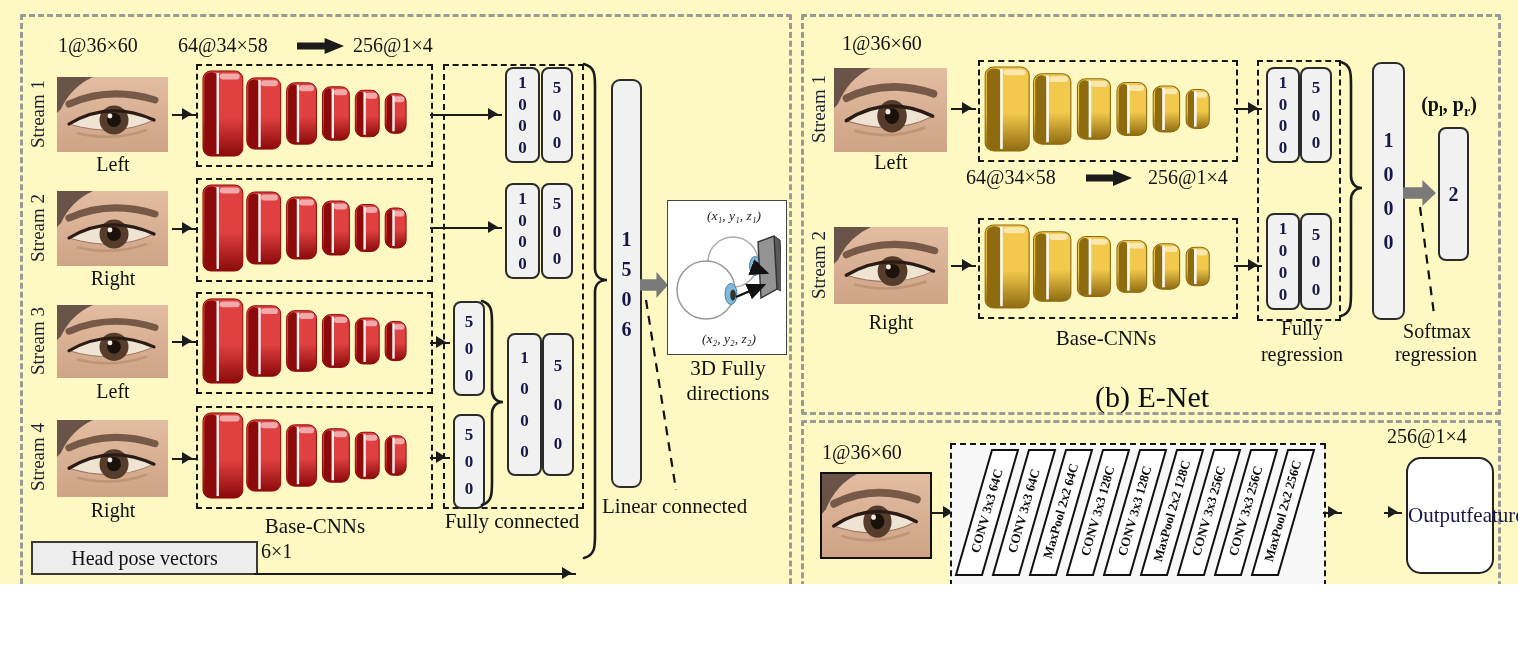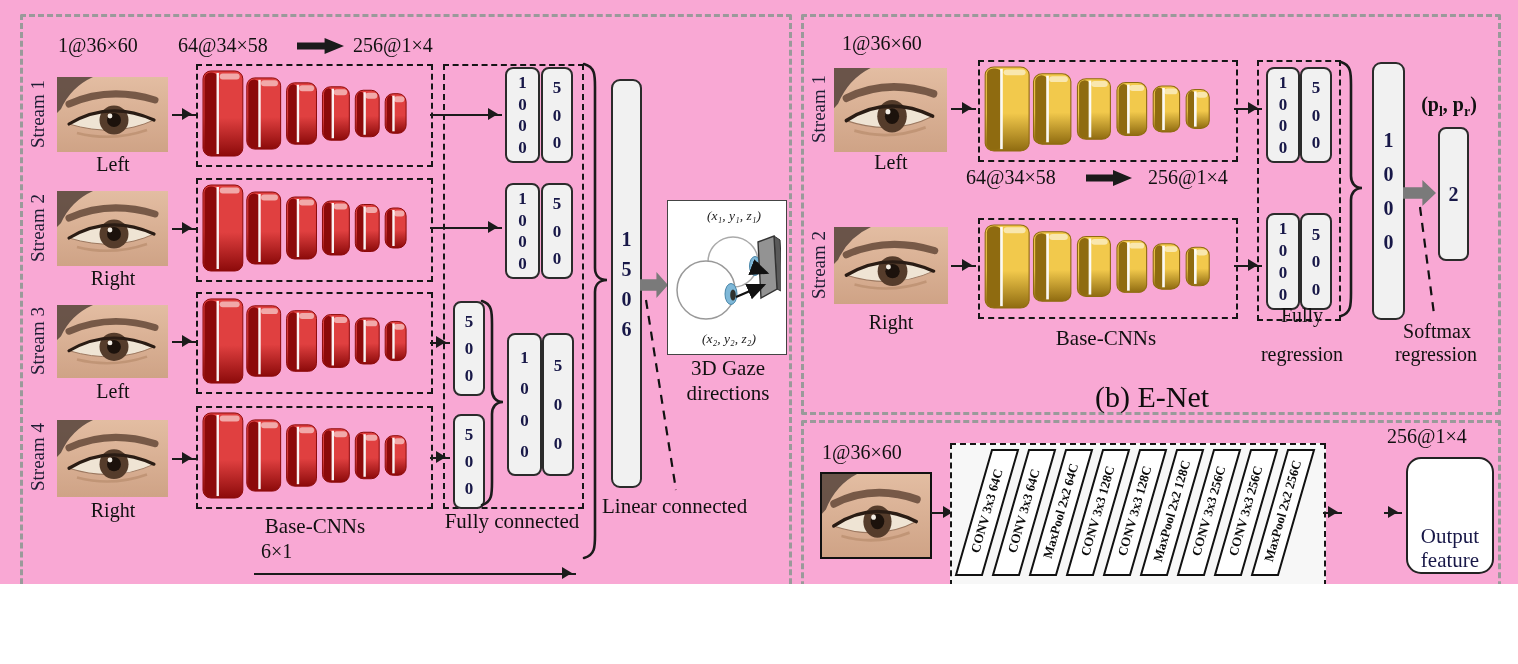--- a/index.html
+++ b/index.html
@@ -1,16 +1,16 @@
 <!DOCTYPE html>
 <html><head>
 <meta charset="utf-8">
 <style>
   html,body{margin:0;padding:0;background:#fff;}
-  #root{position:relative;width:1518px;height:584px;background:#f9a8d4;overflow:hidden;
+  #root{position:relative;width:1518px;height:584px;background:#fef9c3;overflow:hidden;
         font-family:"Liberation Serif","DejaVu Serif",serif;color:#111;}
   .abs{position:absolute;}
   .panel{position:absolute;border:3px dashed #9a9a9a;border-radius:2px;background:transparent;}
   .dashbox{position:absolute;border:2px dashed #161616;}
   .txt{position:absolute;white-space:nowrap;}
   .ctr{transform:translateX(-50%);}
   .vlabel{position:absolute;white-space:nowrap;transform:translate(-50%,-50%) rotate(-90deg);
           font-size:19px;color:#1d1d33;}
   .numbox{position:absolute;background:#f1f1f1;border:2px solid #2b2b2b;border-radius:8px;
           color:#181848;font-weight:bold;}
@@ -376,25 +376,29 @@
   <ellipse cx="86" cy="39" rx="2.6" ry="5" fill="#30332f"></ellipse>
   <circle cx="35" cy="62" r="29" fill="#fff" stroke="#999" stroke-width="1.5"></circle>
   <ellipse cx="60" cy="66" rx="6" ry="10.5" fill="#7fb8d8" stroke="#4a86a8"></ellipse>
   <ellipse cx="62" cy="67" rx="2.8" ry="5.5" fill="#30332f"></ellipse>
   <polygon points="103,8 109,12 112,64 106,61" fill="#5a5a5a" stroke="#333" stroke-width="1"></polygon>
   <polygon points="87,14 103,8 106,61 90,70" fill="#939393" stroke="#333" stroke-width="1.4"></polygon>
   <line x1="88" y1="42" x2="96" y2="45" stroke="#111" stroke-width="2.4" marker-end="url(#ah)"></line>
   <line x1="65" y1="69" x2="93" y2="57" stroke="#111" stroke-width="2.4" marker-end="url(#ah)"></line>
 </svg></div>
   <span class="txt ctr small-math" style="left:729px;top:331px">(x₂, y₂, z₂)</span>
-  <span class="txt ctr lbl21" style="left:728px;top:356px">3D Gaze</span>
+  <span class="txt ctr lbl21" style="left:728px;top:356px">3D Fully</span>
   <span class="txt ctr lbl21" style="left:728px;top:381px">directions</span>
 
   <span class="txt lbl21" style="left:602px;top:494px">Linear connected</span>
 
+  <div class="abs" style="left:31px;top:541px;width:223px;height:30px;background:#ededed;border:2px solid #3a3a3a;
+       display:flex;align-items:center;justify-content:center">
+    <span class="lbl20">Head pose vectors</span>
+  </div>
   <span class="txt lbl20" style="left:261px;top:540px">6×1</span>
   <div class="harrow" style="left:254px;top:573px;width:322px"></div>
 
 
   <span class="txt lbl20" style="left:842px;top:32px">1@36×60</span>
 
   <span class="vlabel" style="left:819px;top:109px">Stream 1</span>
   <span class="vlabel" style="left:819px;top:265px">Stream 2</span>
 
   <div class="eye" style="left:834px;top:68px;width:113px;height:84px"><svg viewBox="0 0 111 75" width="100%" height="100%" preserveAspectRatio="none">
@@ -542,21 +546,21 @@
       </div>
     </div>
   <div class="numbox" style="left:1300px;top:213px;width:28px;height:93px">
       <div class="vdigits">
         <span>5</span>
         <span>0</span>
         <span>0</span>
       </div>
     </div>
 
-  <span class="txt ctr lbl20" style="left:1302px;top:304px">Fully</span>
+  <span class="txt ctr lbl20" style="left:1302px;top:317px">Fully</span>
   <span class="txt ctr lbl20" style="left:1302px;top:343px">regression</span>
 
   <div class="brace" style="left:1338px;top:60px;width:26px;height:258px"><svg width="26" height="258">
         <path d="M3,2 C 13,5 13,13 13,25 L 13,116 C 13,123 17,128 24,128
              C 17,128 13,133 13,140 L 13,233 C 13,245 13,253 3,256" fill="none" stroke="#1b1b1b" stroke-width="2.6" stroke-linecap="round"></path>
       </svg></div>
   <div class="numbox" style="left:1372px;top:62px;width:29px;height:254px;border-radius:9px">
       <div class="vdigits vd-center" style="gap:14px">
         <span>1</span>
         <span>0</span>
@@ -624,21 +628,21 @@
   <span class="convlabel" style="left:1172px;top:511px">MaxPool 2x2 128C</span>
   <span class="convlabel" style="left:1209px;top:511px">CONV 3x3 256C</span>
   <span class="convlabel" style="left:1246px;top:511px">CONV 3x3 256C</span>
   <span class="convlabel" style="left:1283px;top:511px">MaxPool 2x2 256C</span>
 
   <div class="harrow" style="left:1323px;top:512px;width:19px"></div>
   <div class="harrow" style="left:1384px;top:512px;width:18px"></div>
 
   <span class="txt lbl20" style="left:1387px;top:425px">256@1×4</span>
   <div class="abs" style="left:1406px;top:457px;width:84px;height:113px;border:2px solid #222;border-radius:15px;background:#fff;
-       display:flex;flex-direction:column;align-items:center;justify-content:flex-end;font-size:21px;color:#181848;line-height:1.15">
+       display:flex;align-items:center;justify-content:space-between;font-size:21px;color:#181848;line-height:1.15">
     <span>Output</span>
     <span>feature</span>
   </div>
 
 
   <svg class="abs" style="left:0;top:0;pointer-events:none" width="1518" height="664">
     <line x1="646" y1="300" x2="676" y2="490" stroke="#111" stroke-width="2.2" stroke-dasharray="9 7"></line>
     <line x1="1420" y1="207" x2="1434" y2="314" stroke="#111" stroke-width="2.2" stroke-dasharray="9 7"></line>
   </svg>
 </div>

